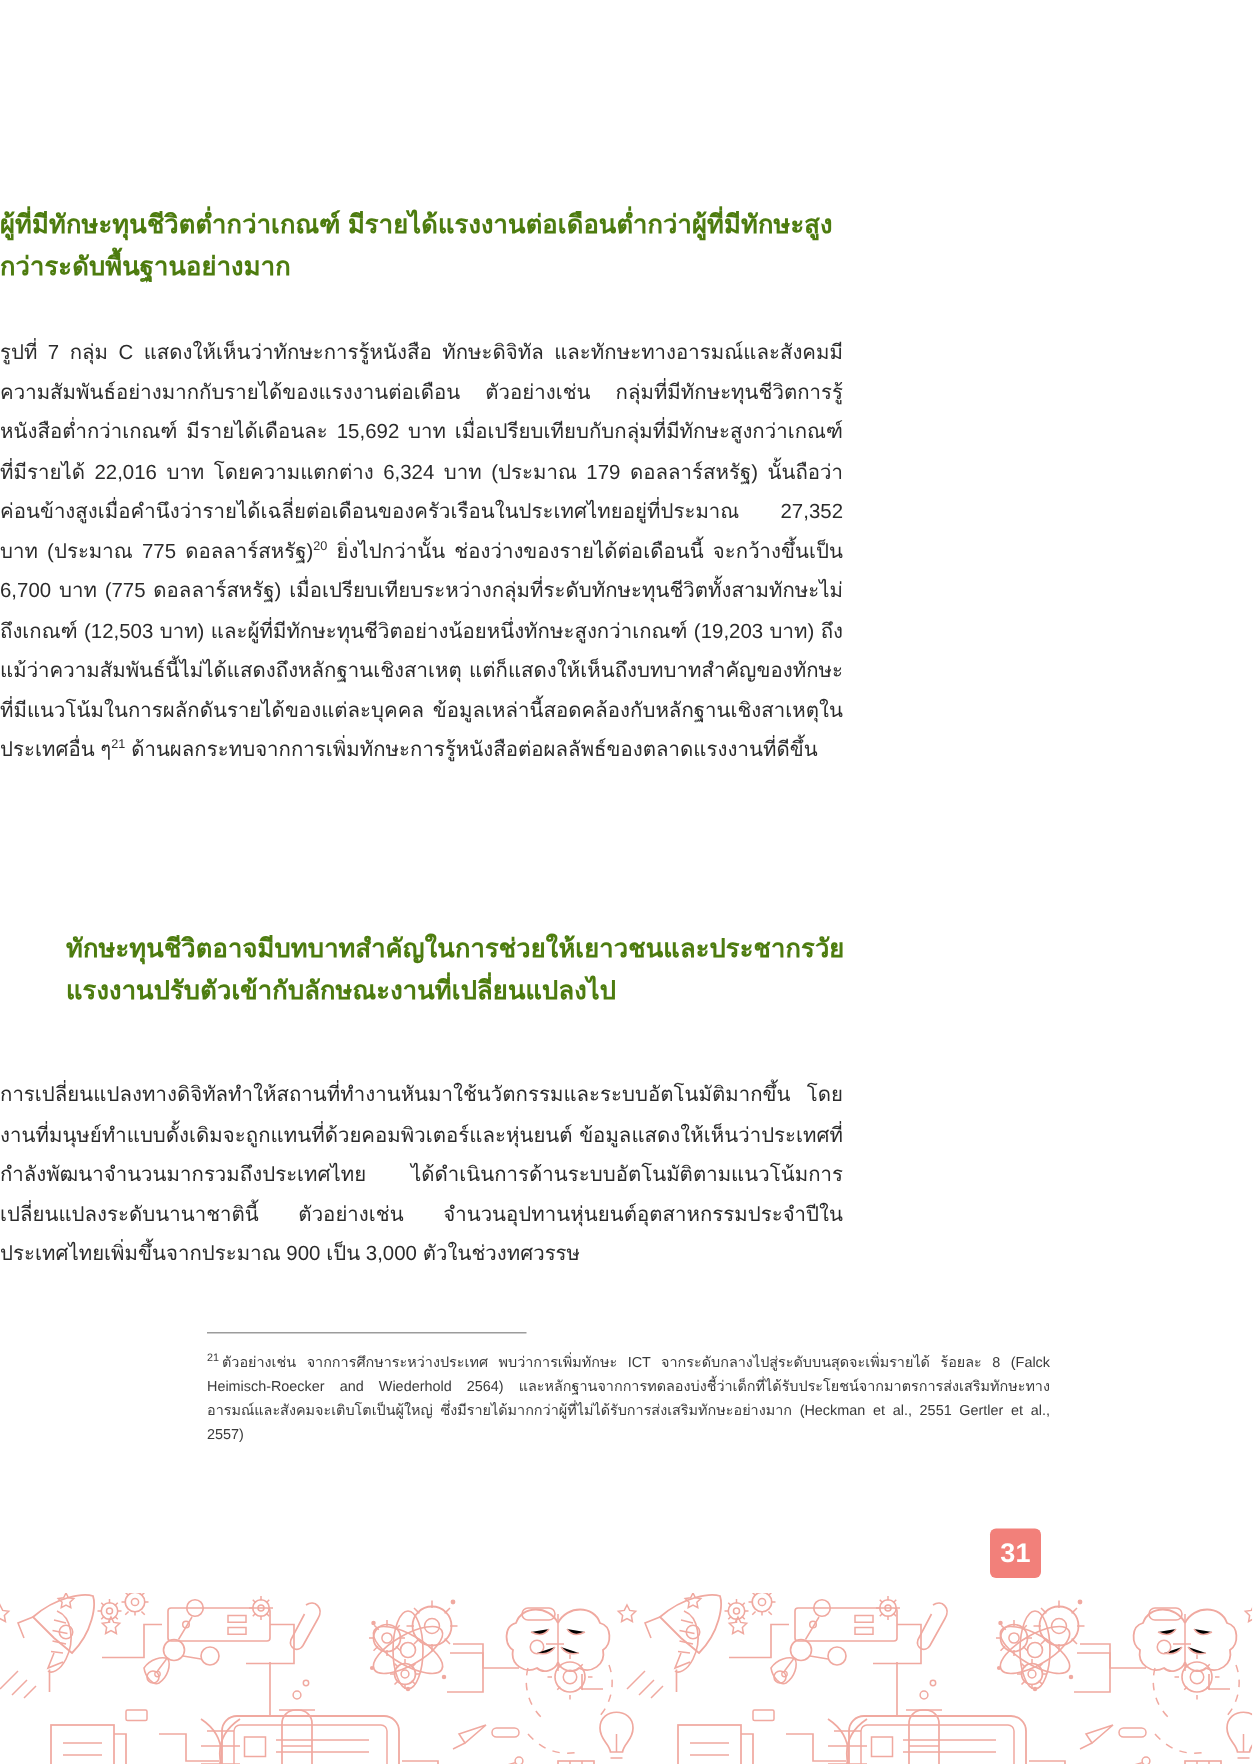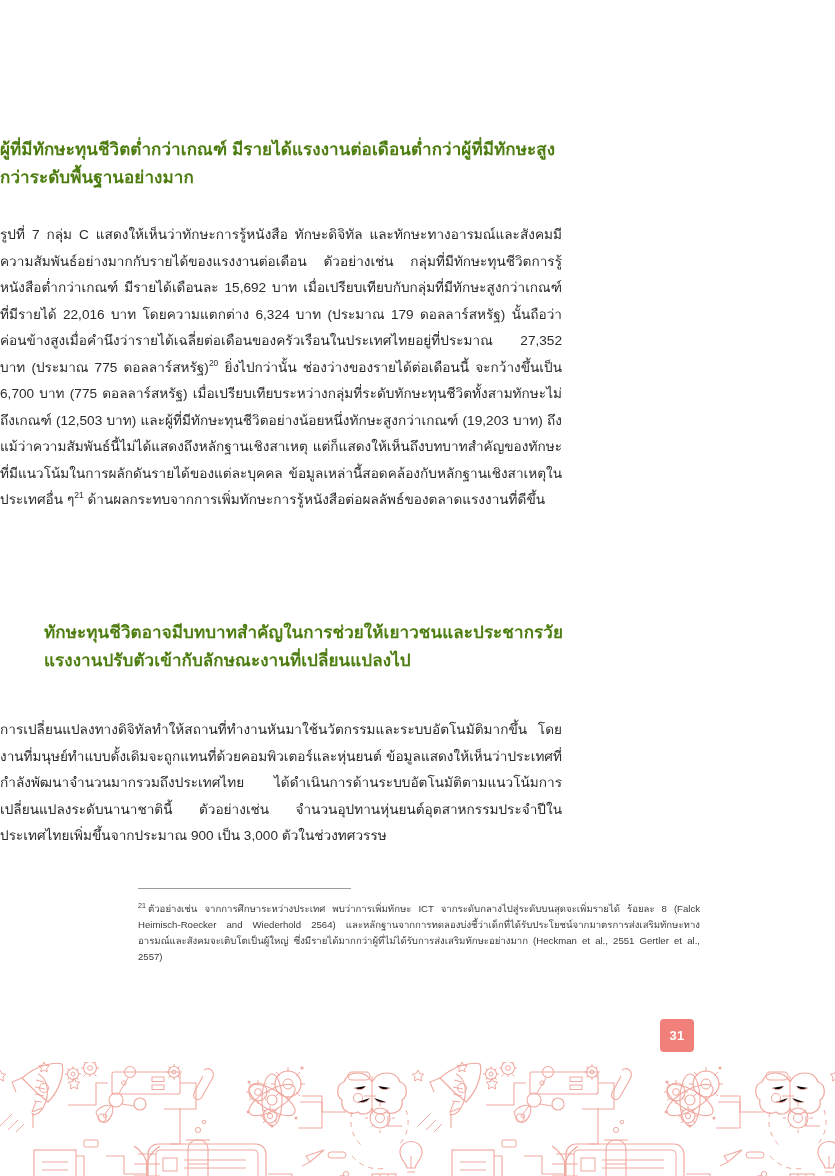--- a/index.html
+++ b/index.html
@@ -95,21 +95,21 @@
   }
   .page-badge {
     position: absolute;
     left: 660px;
     top: 1019px;
     width: 34px;
     height: 33px;
     border-radius: 4px;
     background: #f2807a;
     color: #ffffff;
-    font-size: 13px;
+    font-size: 18px;
     font-weight: bold;
     display: flex;
     align-items: center;
     justify-content: center;
     letter-spacing: 0.2px;
   }
   .footer-band {
     position: absolute;
     left: 0;
     top: 1062px;

